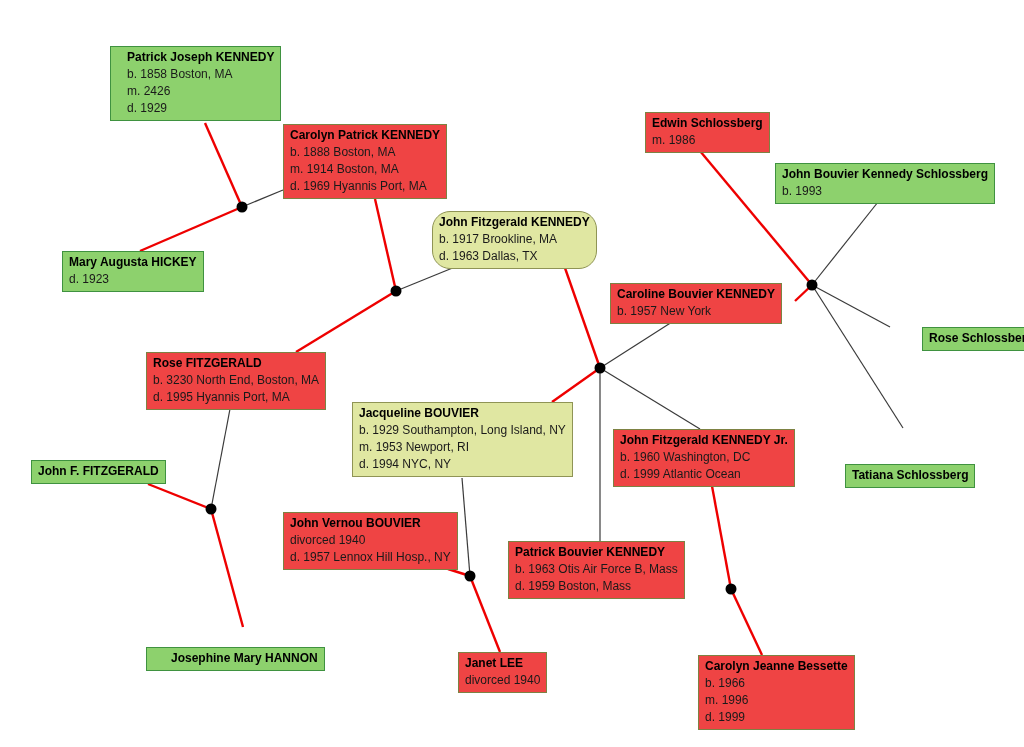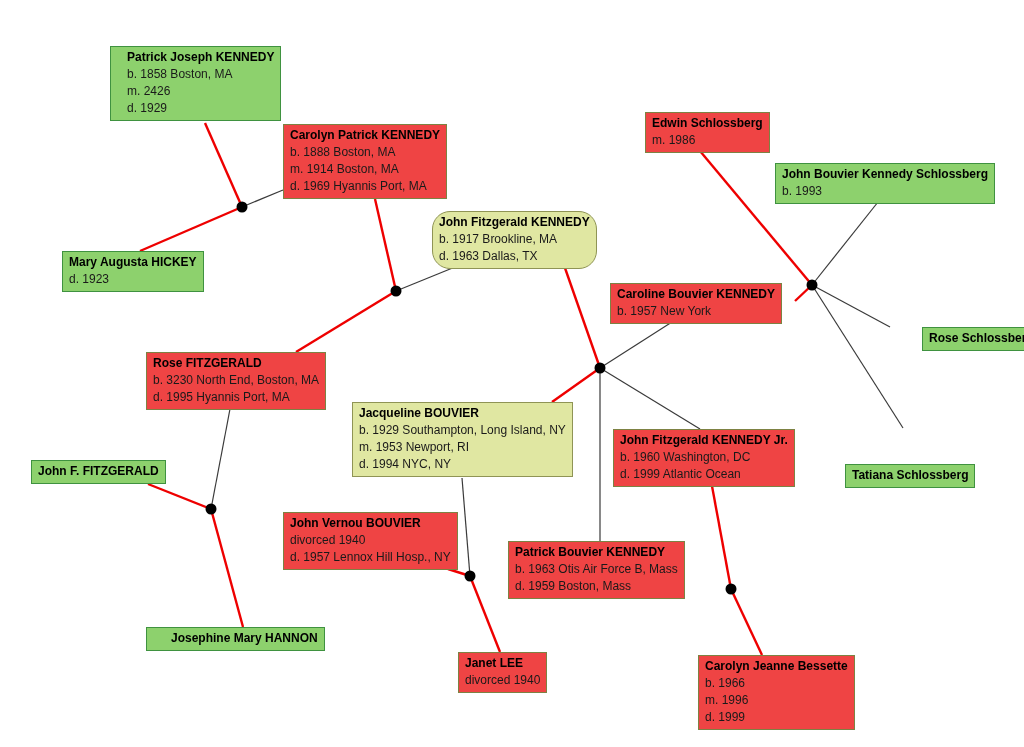--- a/index.html
+++ b/index.html
@@ -142,21 +142,21 @@
       <div class="person-node style-olive" style="left: 283px; top: 512px;">
         <span class="person-name">John Vernou BOUVIER</span>
         <span class="person-detail">divorced 1940</span>
         <span class="person-detail">d. 1957 Lennox Hill Hosp., NY</span>
       </div>
       <div class="person-node style-olive" style="left: 508px; top: 541px;">
         <span class="person-name">Patrick Bouvier KENNEDY</span>
         <span class="person-detail">b. 1963 Otis Air Force B, Mass</span>
         <span class="person-detail">d. 1959 Boston, Mass</span>
       </div>
-      <div class="person-node style-green" style="left: 146px; top: 627px; padding-left: 24px;">
+      <div class="person-node style-green" style="left: 146px; top: 647px; padding-left: 24px;">
         <span class="person-name">Josephine Mary HANNON</span>
       </div>
       <div class="person-node style-olive" style="left: 458px; top: 652px;">
         <span class="person-name">Janet LEE</span>
         <span class="person-detail">divorced 1940</span>
       </div>
       <div class="person-node style-olive" style="left: 698px; top: 655px;">
         <span class="person-name">Carolyn Jeanne Bessette</span>
         <span class="person-detail">b. 1966</span>
         <span class="person-detail">m. 1996</span>

